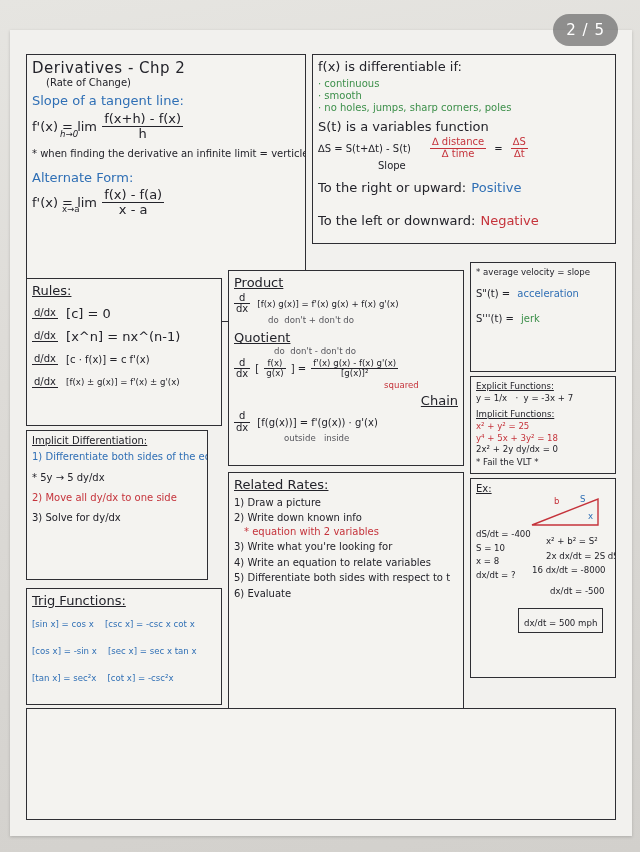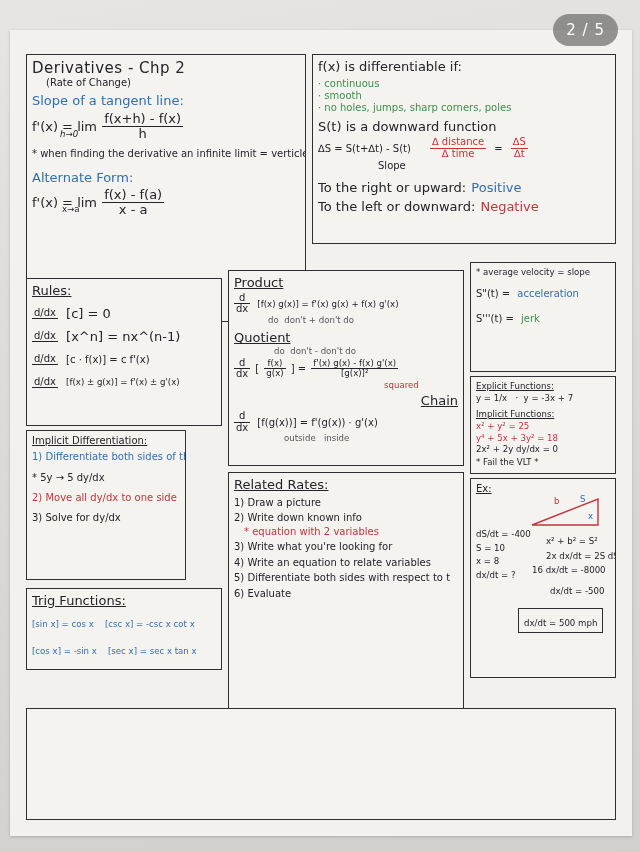--- a/index.html
+++ b/index.html
@@ -58,24 +58,24 @@
   .fr .d { display:block; padding:0 2px; }
   .inl { display:inline-block; vertical-align:middle; }
 
   
   #b-deriv   { left:16px;  top:24px;  width:280px; height:268px; }
   #b-diff    { left:302px; top:24px;  width:304px; height:190px; }
   #b-rules   { left:16px;  top:248px; width:196px; height:148px; }
   #b-prodq   { left:218px; top:240px; width:236px; height:196px; }
   #b-avg     { left:460px; top:232px; width:146px; height:110px; }
   #b-explicit{ left:460px; top:346px; width:146px; height:98px; }
-  #b-implicit{ left:16px;  top:400px; width:160px; height:150px; }
+  #b-implicit{ left:16px;  top:400px; width:182px; height:150px; }
   #b-related { left:218px; top:442px; width:236px; height:256px; }
   #b-ex      { left:460px; top:448px; width:146px; height:200px; }
-  #b-trig    { left:16px;  top:558px; width:196px; height:82px; }
+  #b-trig    { left:16px;  top:558px; width:196px; height:117px; }
   #b-blank   { left:16px;  top:678px; width:590px; height:112px; }
   .title { font-size:15px; letter-spacing:.5px; }
 </style>
 </head>
 <body>
 
 <div id="page">
 
   <div id="counter">2 / 5</div>
 
@@ -103,39 +103,39 @@
         </span>
       </div>
       <span class="ln xs blk" style="margin-left:30px;margin-top:-12px;">x→a</span>
     </div>
 
     <div class="box" id="b-diff">
       <span class="ln m blk">f(x) is differentiable if:</span>
       <span class="ln s grn" style="margin-top:3px;">· continuous</span>
       <span class="ln s grn">· smooth</span>
       <span class="ln s grn">· no holes, jumps, sharp corners, poles</span>
-      <span class="ln m blk" style="margin-top:5px;">S(t) is a downward function</span>
+      <span class="ln m blk" style="margin-top:5px;">S(t) is a variables function</span>
       <div style="margin-top:2px;">
         <span class="s blk inl">∆S = S(t+∆t) - S(t)</span>
         <span class="fr s red" style="margin-left:14px;">
           <span class="n">∆ distance</span>
           <span class="d">∆ time</span>
         </span>
         <span class="s blk inl" style="margin:0 3px;">=</span>
         <span class="fr s red">
           <span class="n">∆S</span>
           <span class="d">∆t</span>
         </span>
       </div>
       <span class="ln s blk" style="margin-left:60px;margin-top:1px;">Slope</span>
       <div style="margin-top:5px;">
         <span class="m blk inl">To the right or upward:</span>
         <span class="m blu inl">Positive</span>
       </div>
-      <div style="margin-top:0;">
+      <div style="margin-top:14px;">
         <span class="m blk inl">To the left or downward:</span>
         <span class="m red inl">Negative</span>
       </div>
     </div>
 
     <div class="box" id="b-rules">
       <span class="ln m blk u">Rules:</span>
       <div style="margin-top:4px;">
         <span class="fr s blk"><span class="n">d/dx</span><span class="d"></span></span>
         <span class="m blk inl" style="margin-left:3px;">[c] = 0</span>

